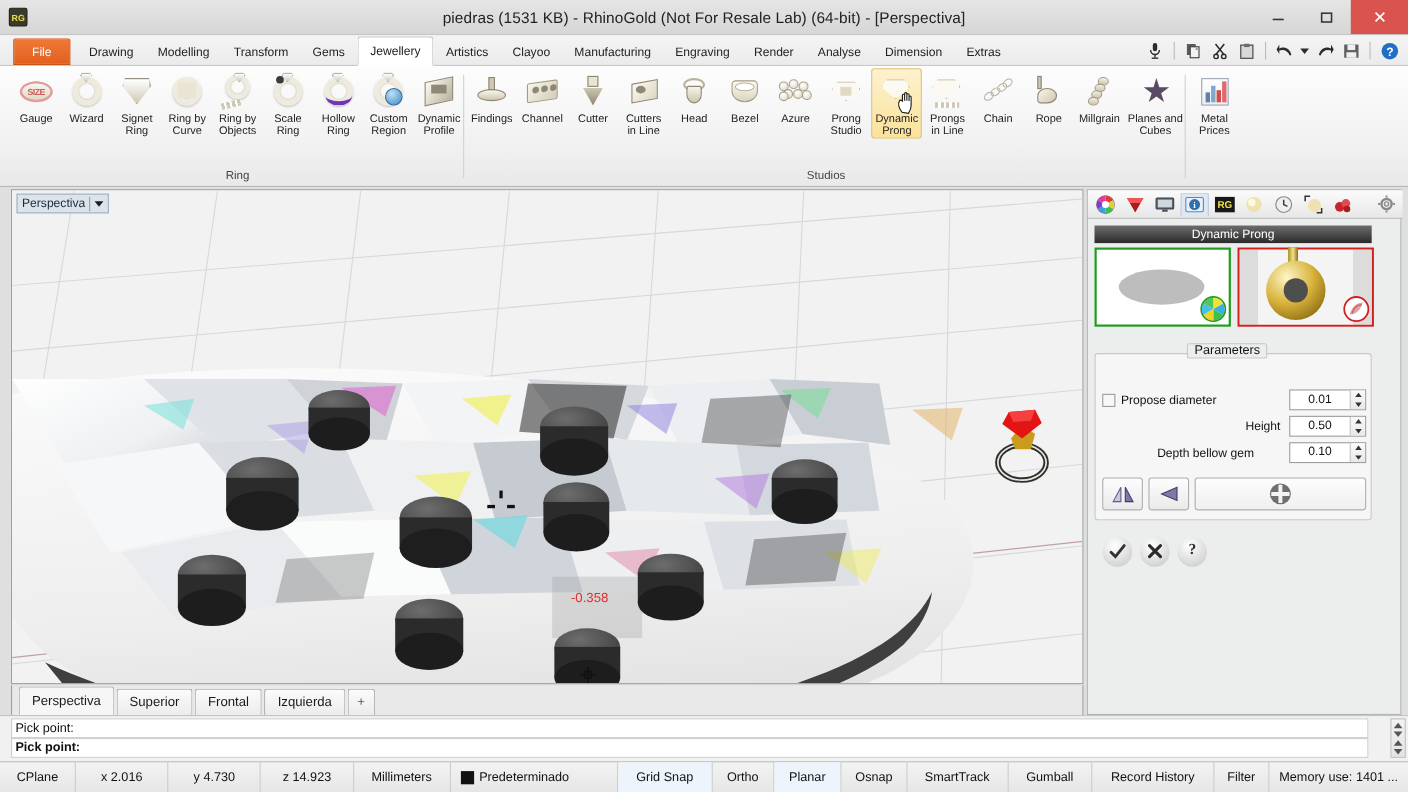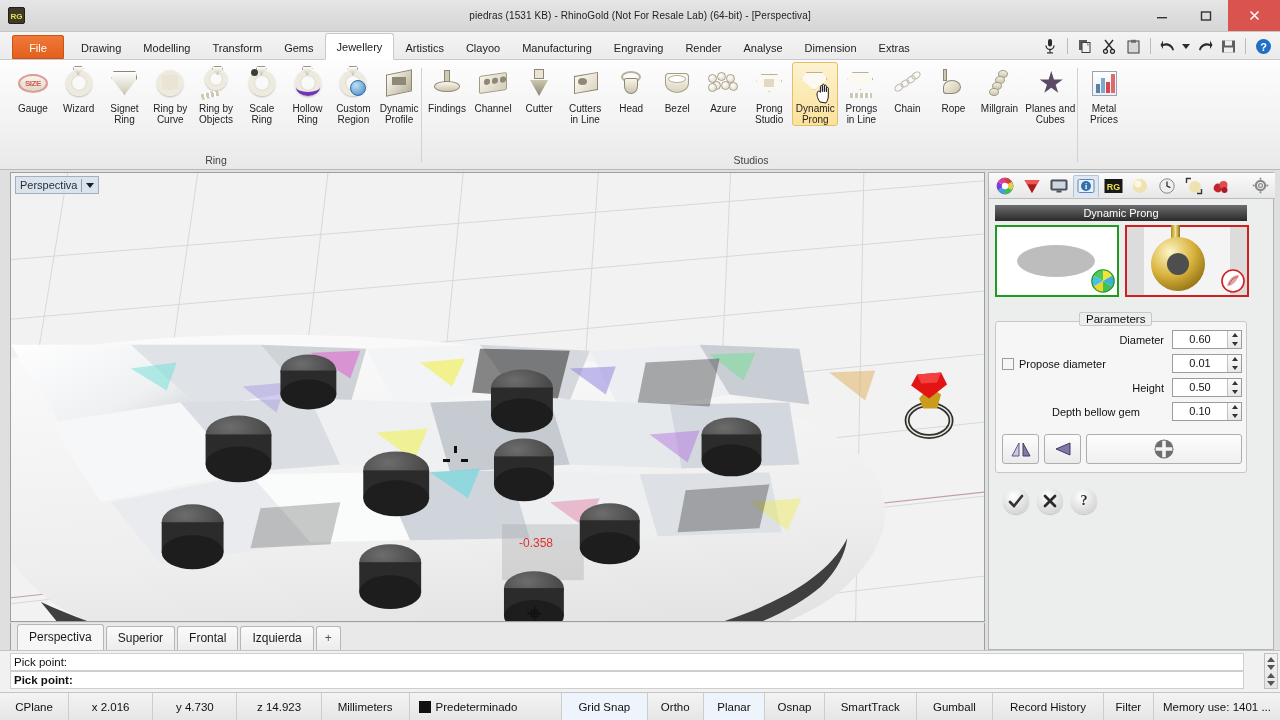--- a/index.html
+++ b/index.html
@@ -22,21 +22,21 @@
     display:flex; align-items:center;
   }
   .rg-logo {
     width:17px; height:17px; margin-left:8px;
     background:#3b3b2a; border:1px solid #20201a; border-radius:2px;
     color:#e8e04a; font-size:8px; font-weight:bold; line-height:17px; text-align:center;
     font-family:"Liberation Sans", sans-serif;
   }
   .title-text {
     position:absolute; left:0; width:1280px; text-align:center;
-    font-size:10px; color:#222; letter-spacing:0.1px;
+    font-size:14px; color:#222; letter-spacing:0.1px;
   }
   .wbtns { position:absolute; right:0; top:0; height:31px; display:flex; }
   .wbtn { width:44px; height:31px; display:flex; align-items:center; justify-content:center;
           color:#333; font-size:13px; }
   .wbtn.close { background:#d9534f; color:#fff; width:52px; }
   .wbtn svg { display:block; }
 
   
   .menubar {
     position:absolute; left:0; top:32px; width:1280px; height:28px;
@@ -876,30 +876,20 @@
           <svg width="24" height="24" viewBox="0 0 24 24">
             <circle cx="12" cy="12" r="11" fill="#fff" stroke="#d01f1f" stroke-width="1.6"></circle>
             <path d="M6 17 C8 9 13 6 18 6 C16 12 12 17 6 17 Z" fill="#e0a2a2"></path>
             <path d="M8 16 C10 10 14 8 17 8" stroke="#b55" stroke-width="1" fill="none"></path>
           </svg>
         </div>
       </div>
     </div>
 
     <div class="params-box">
-      <div class="prow" style="top:8px;">
-        <span class="plabel">Diameter</span>
-        <div class="spin">
-          <div class="val">0.60</div>
-          <div class="arrows">
-              <i class="up"></i>
-              <i class="dn"></i>
-            </div>
-        </div>
-      </div>
       <div class="prow" style="top:32px;">
         <span class="chk"></span>
         <span class="plabel left">Propose diameter</span>
         <div class="spin">
           <div class="val">0.01</div>
           <div class="arrows">
               <i class="up"></i>
               <i class="dn"></i>
             </div>
         </div>

